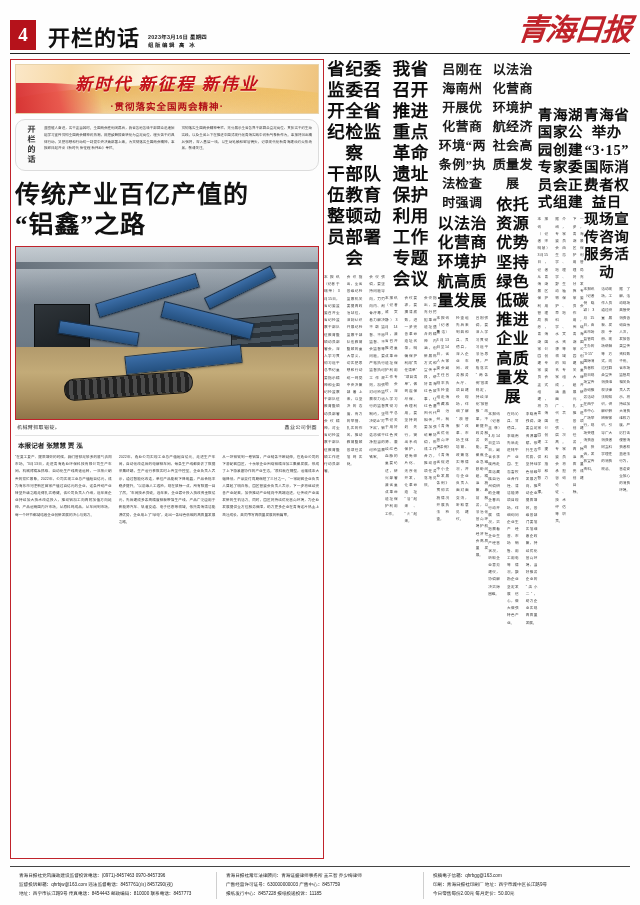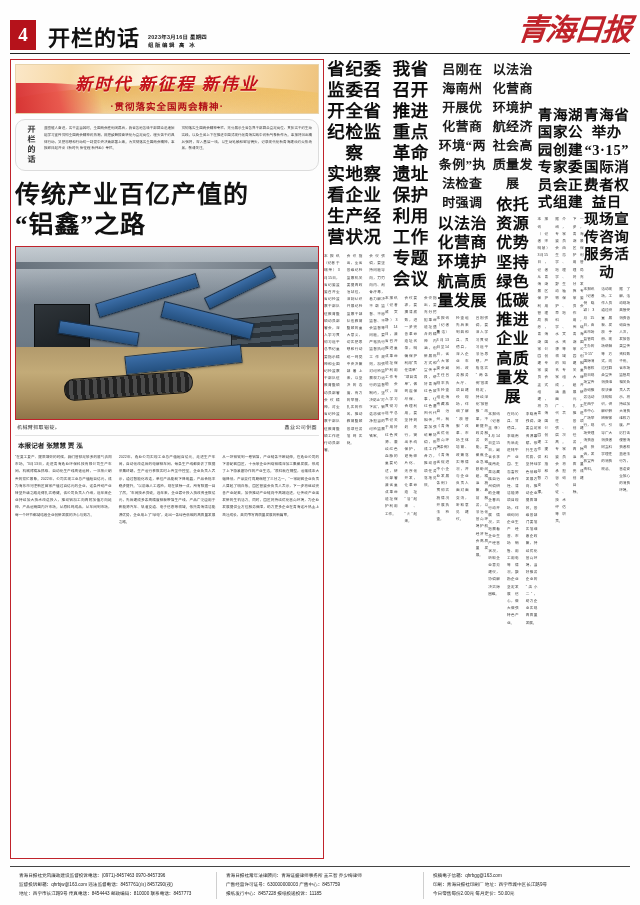--- a/index.html
+++ b/index.html
@@ -422,21 +422,21 @@
         <div class="tcol">2022年，鑫业公司实现工业总产值超百亿元。走进生产车间，自动化改造后的电解铝车间，每条生产线都安装了数据采集终端，生产运行参数实时上传至中控室。企业负责人表示，通过智能化改造，单位产品能耗下降明显，产品合格率稳步提升。“以前靠人工巡检，现在鼠标一点，所有数据一目了然。”车间技术员说。近年来，企业累计投入技改资金数亿元，先后建成多条高精度铝板带箔生产线，产品广泛应用于新能源汽车、轨道交通、电子信息等领域。依托青海清洁能源优势，企业用上了“绿电”，走出一条绿色低碳的高质量发展之路。</div>
         <div class="tcol">从一块铝锭到一卷铝箔，产业链条不断延伸。在鑫业公司的下游配套园区，十余家企业围绕铝精深加工集聚发展，形成了上下游紧密协作的产业生态。“原料就在隔壁，运输成本大幅降低，产品交付周期缩短了三分之一。”一家配套企业负责人算起了明白账。园区管委会负责人表示，下一步将继续完善产业配套，加快推动产业链向中高端迈进，让传统产业焕发新的生机活力。同时，园区将持续优化营商环境，为企业发展提供全方位服务保障，助力更多企业在青海这片热土上茁壮成长，共同书写高质量发展的新篇章。</div>
       </div>
     </div>
 
     <div class="col-right">
 
       <div class="article">
         <div class="hl-main hl-lg">
           <div>省纪委监委召开全省纪检监察</div>
-          <div>实地察看企业生产经营状况</div>
+          <div>干部队伍教育整顿动员部署会</div>
         </div>
         <div class="art-body">
           <div class="tcol">本报讯（记者 于瑞荣）3月15日，省纪委监委召开全省纪检监察干部队伍教育整顿动员部署会，深入学习贯彻习近平总书记重要指示精神和全国纪检监察干部队伍教育整顿动员部署会议精神，对全省纪检监察干部队伍教育整顿工作进行动员部署。</div>
           <div class="tcol">会议指出，全省各级纪检监察机关要提高政治站位，深刻认识开展纪检监察干部队伍教育整顿的重大意义，切实把思想和行动统一到党中央决策部署上来，以坚决的态度、有力的举措、扎实的作风，推动教育整顿各项任务落到实处。</div>
           <div class="tcol">会议强调，要坚持问题导向，刀刃向内、刮骨疗毒，着力解决不敢监督、不愿监督、不会监督等问题。要严格执行监督执纪工作规则，加强对纪检监察权力运行的监督制约，坚决防止“灯下黑”，锻造忠诚干净担当的纪检监察铁军。</div>
         </div>
       </div>
       <div class="art-sep"></div>
 
       <div class="article">

